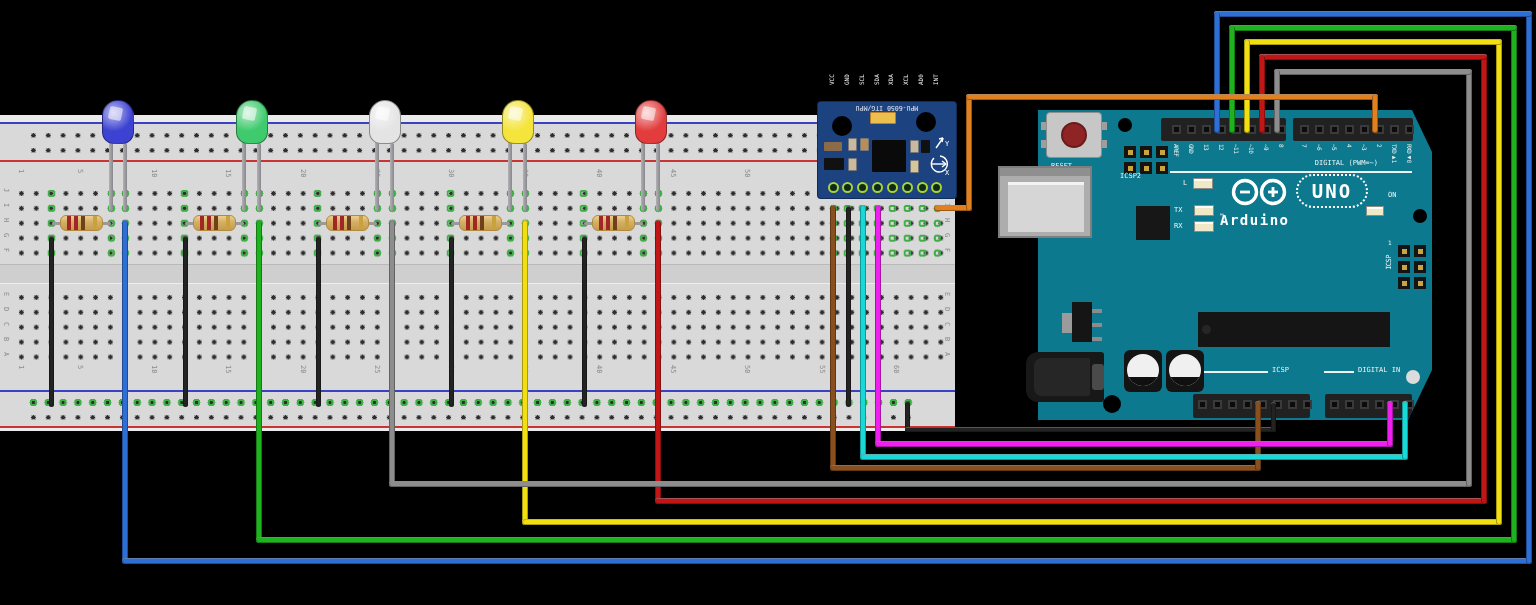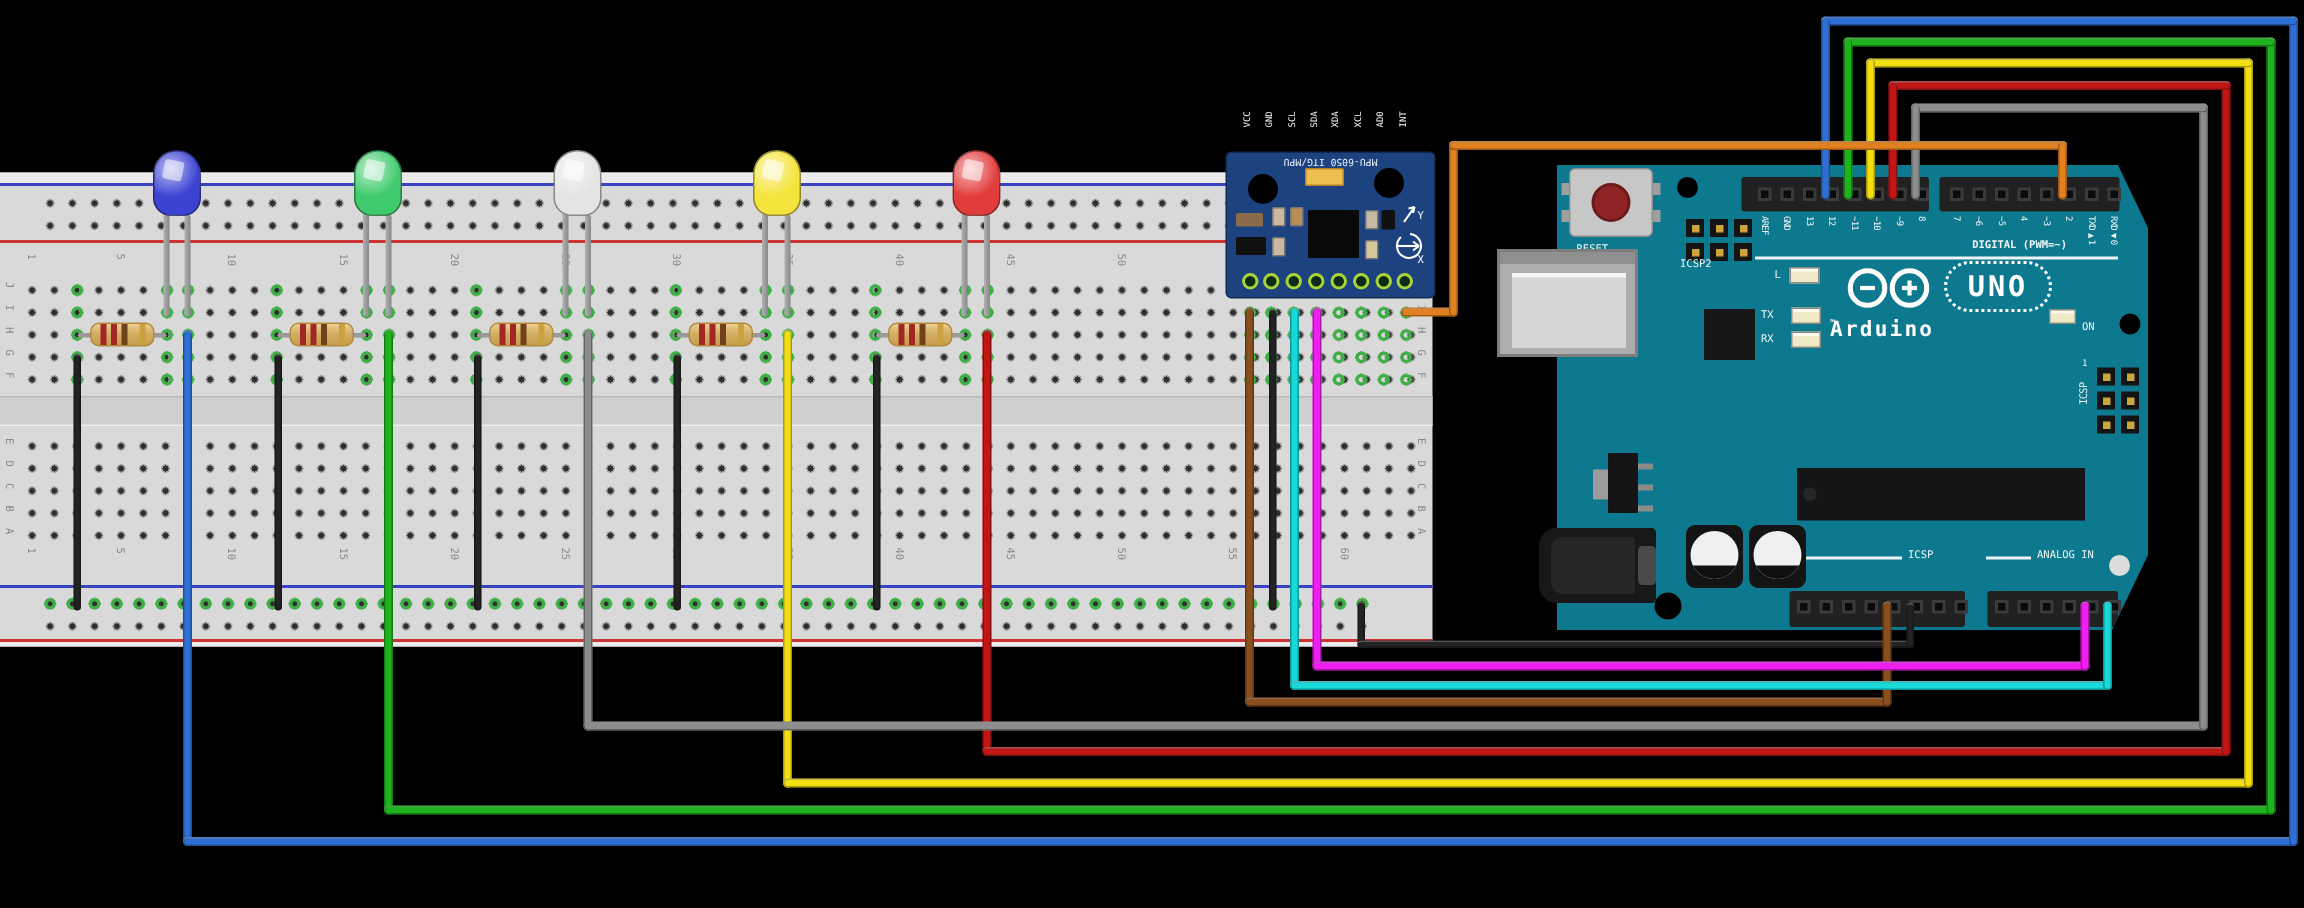--- a/index.html
+++ b/index.html
@@ -229,28 +229,28 @@
     <svg style="left:182px;top:64px;" width="78" height="36" viewBox="0 0 78 36">
       <circle cx="25" cy="18" r="11.5" stroke="#fff" stroke-width="3.4" fill="none"></circle>
       <circle cx="53" cy="18" r="11.5" stroke="#fff" stroke-width="3.4" fill="none"></circle>
       <rect x="20" y="16.6" width="10" height="2.8" fill="#fff"></rect>
       <rect x="48" y="16.6" width="10" height="2.8" fill="#fff"></rect>
       <rect x="51.6" y="13" width="2.8" height="10" fill="#fff"></rect>
     </svg>
     <div class="uno-oval" style="left:258px;top:64px;width:72px;height:34px;line-height:30px;">UNO</div>
     <div class="brand" style="left:182px;top:102px;"><span>Arduino</span><span style="position:static;font-size:6px;vertical-align:top;">™</span></div>
     <div class="smled" style="left:328px;top:96px;width:18px;height:10px;"></div>
-    <div class="silk" style="left:350px;top:105px;">ON</div>
+    <div class="silk" style="left:350px;top:82px;">ON</div>
 
     <div class="sline" style="left:132px;top:61px;width:242px;"></div>
-    <div class="silk" style="left:220px;top:50px;width:120px;text-align:right;font-weight:bold;">DIGITAL (PWM=~)</div>
+    <div class="silk" style="left:220px;top:50px;width:120px;text-align:right;">DIGITAL (PWM=~)</div>
     <div class="sline" style="left:154px;top:261px;width:76px;"></div>
     <div class="silk" style="left:234px;top:257px;">ICSP</div>
     <div class="sline" style="left:286px;top:261px;width:30px;"></div>
-    <div class="silk" style="left:320px;top:257px;">ANALOG IN</div>
+    <div class="silk" style="left:320px;top:257px;">DIGITAL IN</div>
 
     <div style="left:98px;top:96px;width:34px;height:34px;background:#171717;"></div>
     <div style="left:160px;top:202px;width:192px;height:35px;background:#151515;"></div>
     <div style="left:164px;top:215px;width:9px;height:9px;border-radius:50%;background:#262626;"></div>
     <div style="left:24px;top:203px;width:10px;height:20px;background:#9b9b9b;"></div>
     <div style="left:34px;top:192px;width:20px;height:40px;background:#151515;"></div>
     <div style="left:54px;top:199px;width:10px;height:4px;background:#8b8b8b;"></div>
     <div style="left:54px;top:213px;width:10px;height:4px;background:#8b8b8b;"></div>
     <div style="left:54px;top:227px;width:10px;height:4px;background:#8b8b8b;"></div>
 

